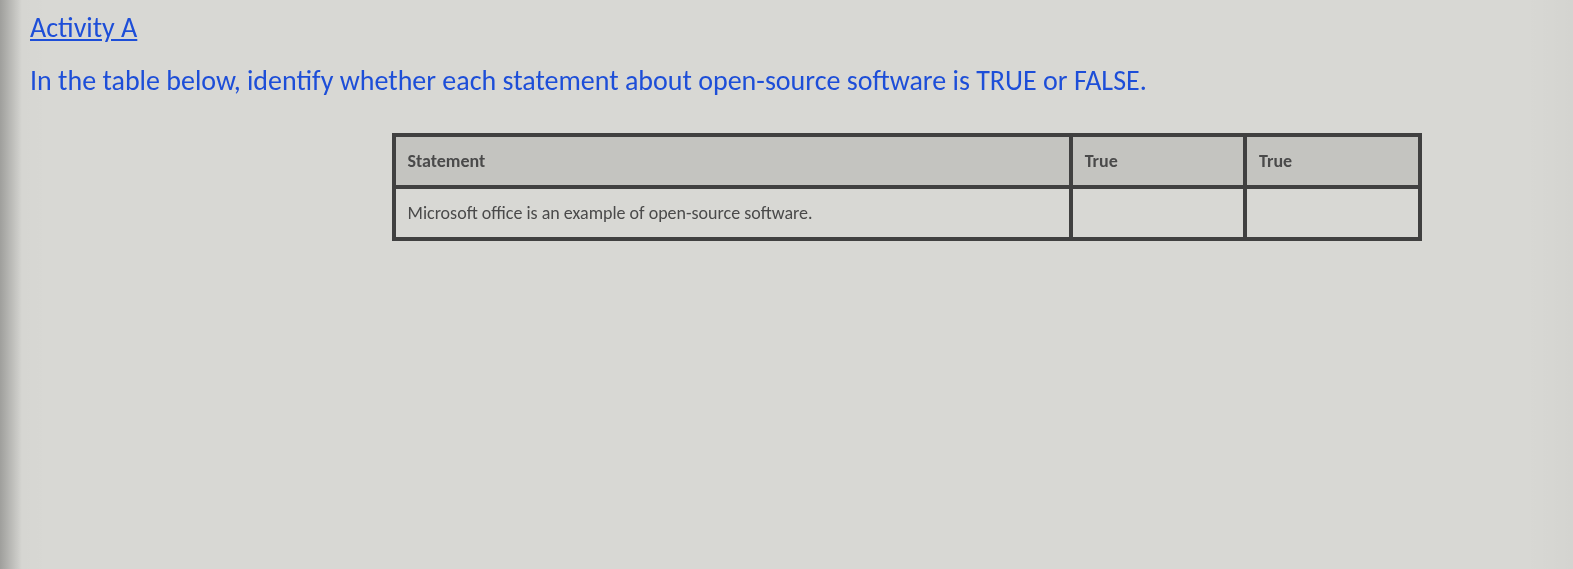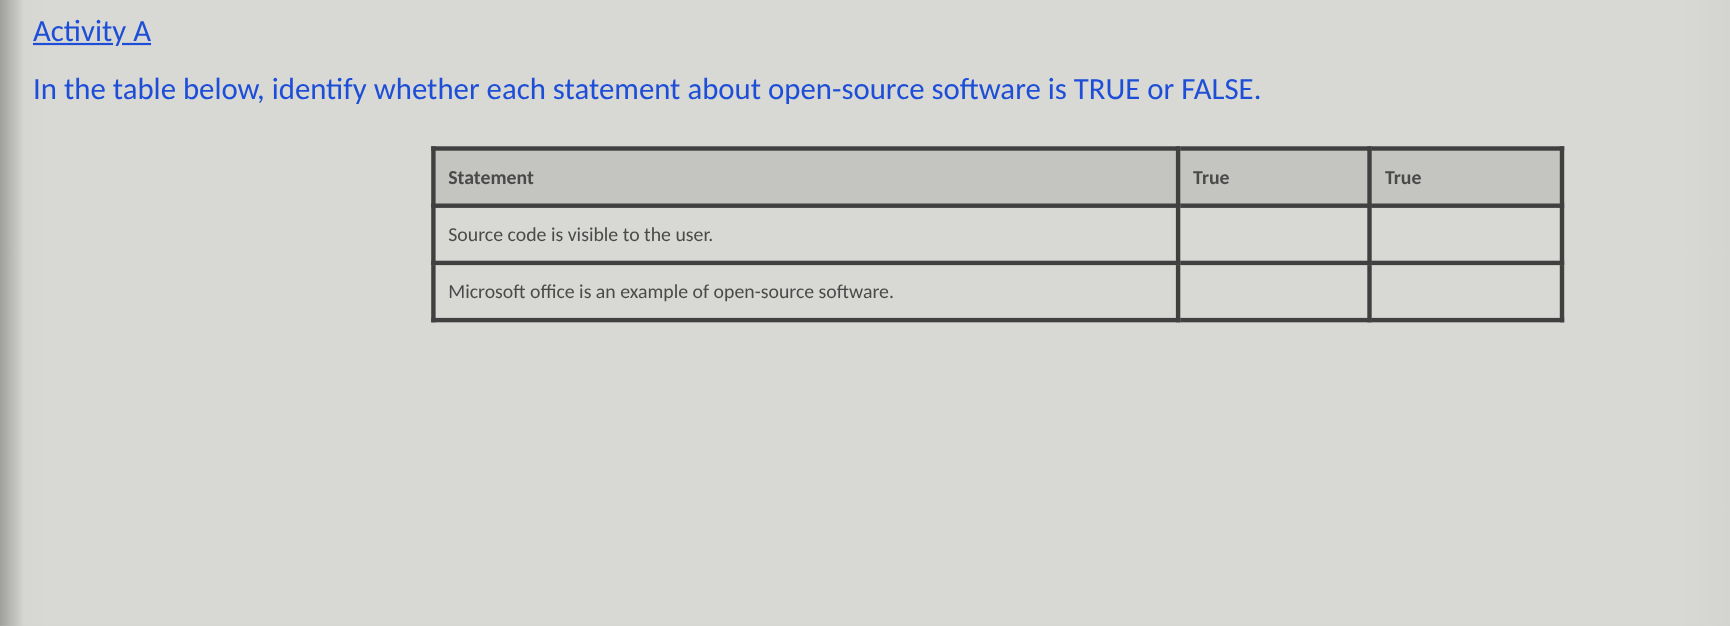--- a/index.html
+++ b/index.html
@@ -89,24 +89,19 @@
   <table>
     <thead>
       <tr>
         <th class="col-statement">Statement</th>
         <th class="col-true">True</th>
         <th class="col-false">True</th>
       </tr>
     </thead>
     <tbody>
       <tr>
-        <td>Source code is visible to the user.</td>
-        <td></td>
-        <td></td>
-      </tr>
-      <tr>
         <td>Microsoft office is an example of open-source software.</td>
         <td></td>
         <td></td>
       </tr>
     </tbody>
   </table>
 </div>
 
 </body></html>

